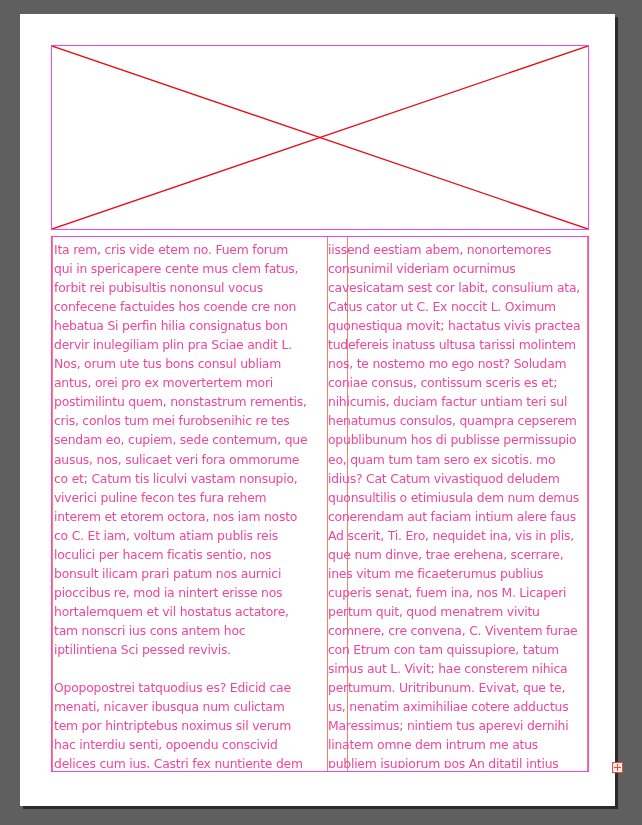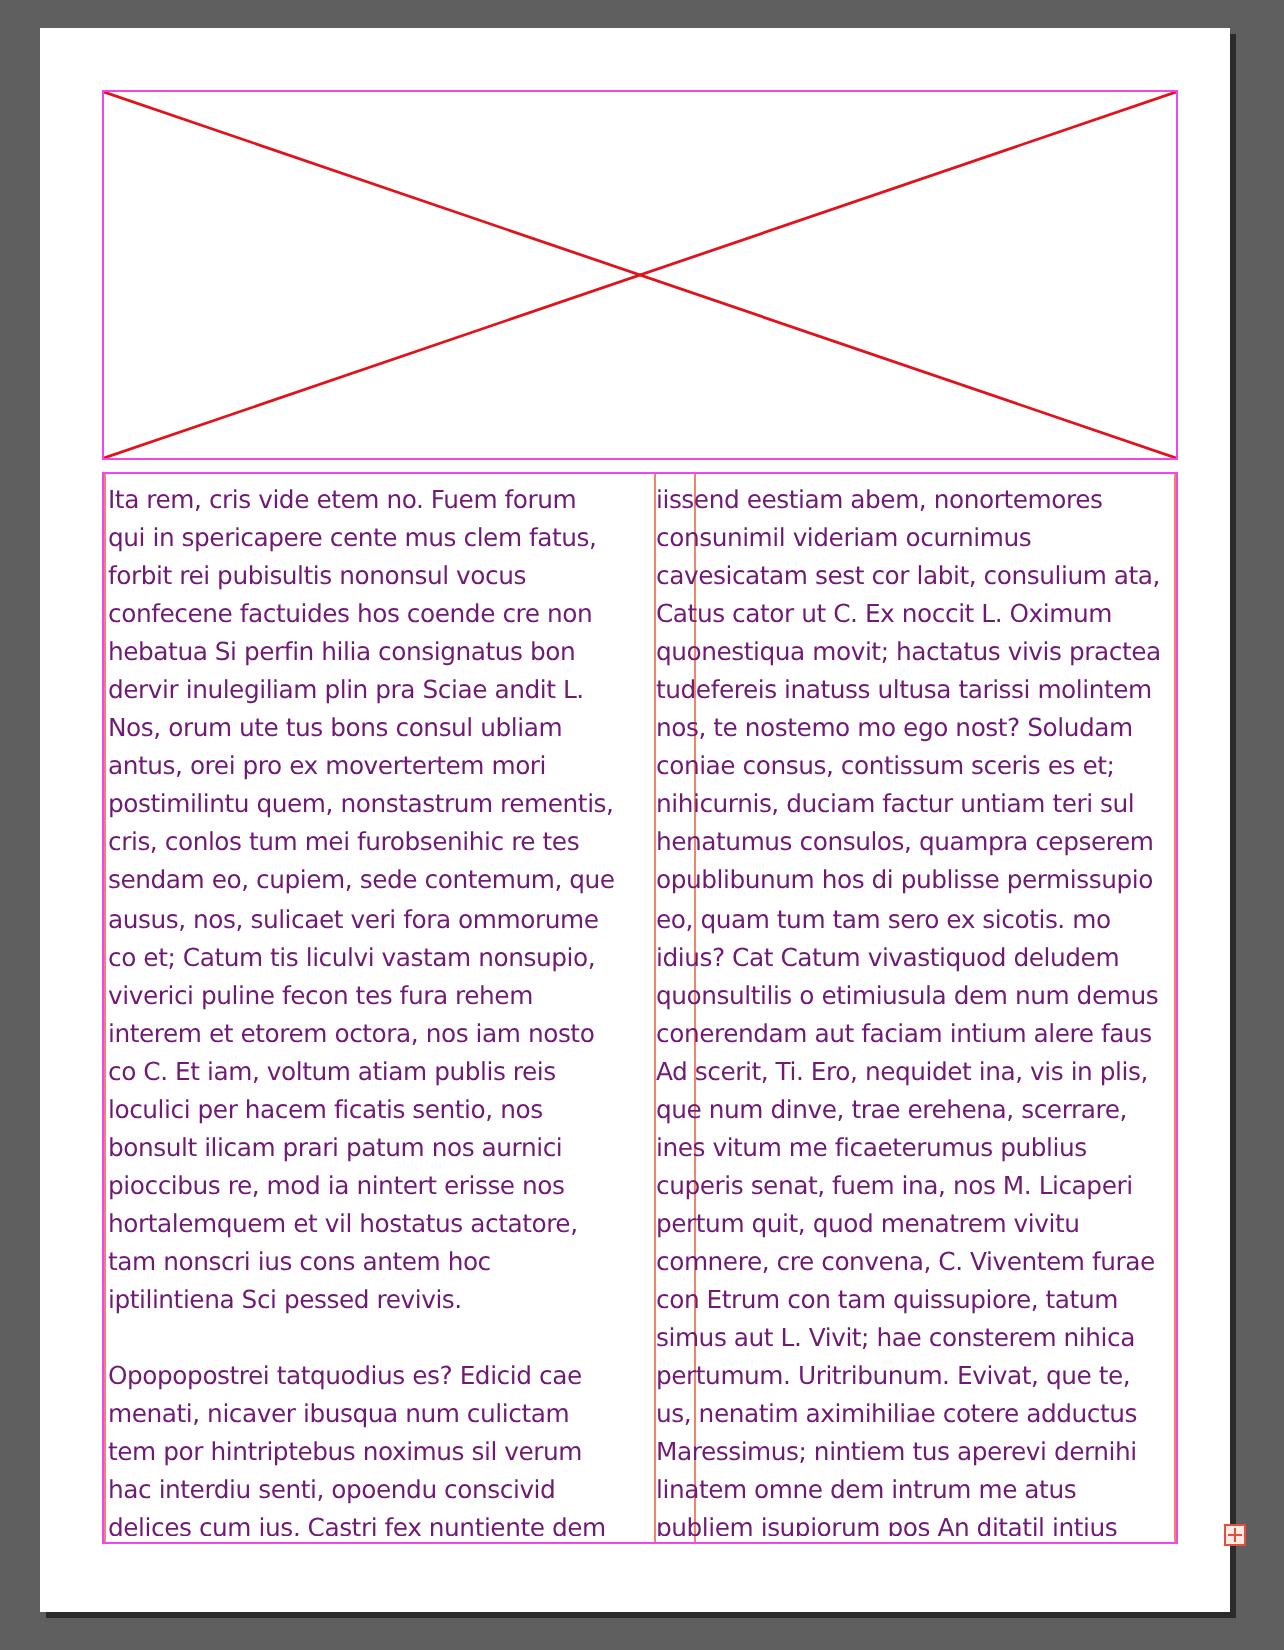--- a/index.html
+++ b/index.html
@@ -97,21 +97,21 @@
   .col {
     width: 254px;
     flex: 0 0 254px;
     overflow: hidden;
   }
   .col p {
     margin: 0;
     font-family: "DejaVu Sans", sans-serif;
     font-size: 12.4px;
     line-height: 19.05px;
-    color: #701a75;
+    color: #ec4899;
     letter-spacing: -0.22px;
     white-space: pre-line;
   }
   .col p + p {
     margin-top: 19.05px;
   }
 
   
   #overflow-marker {
     position: absolute;

